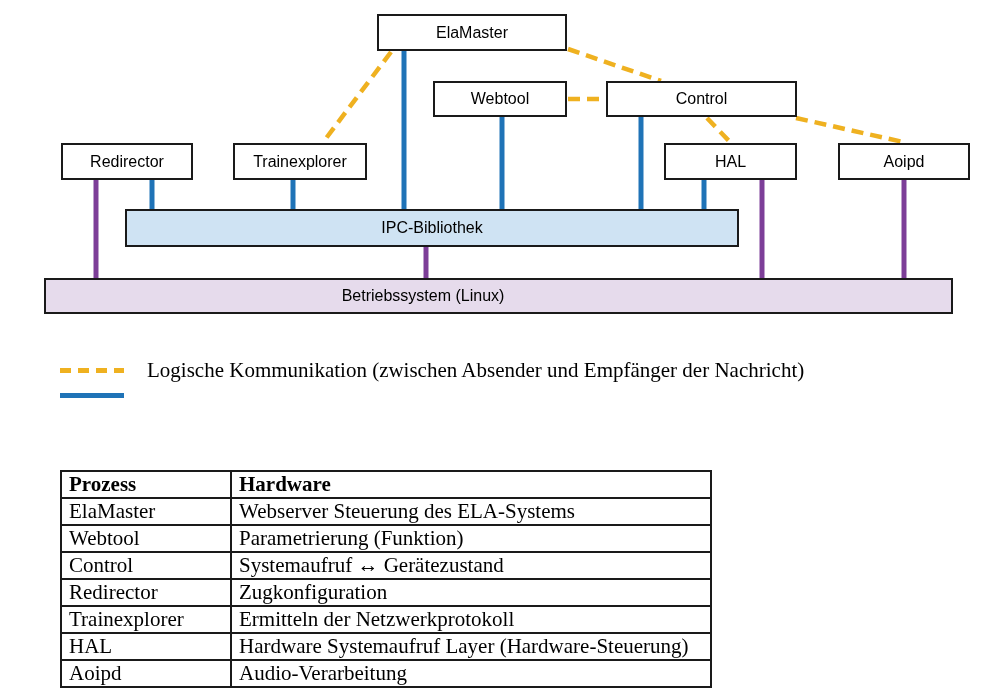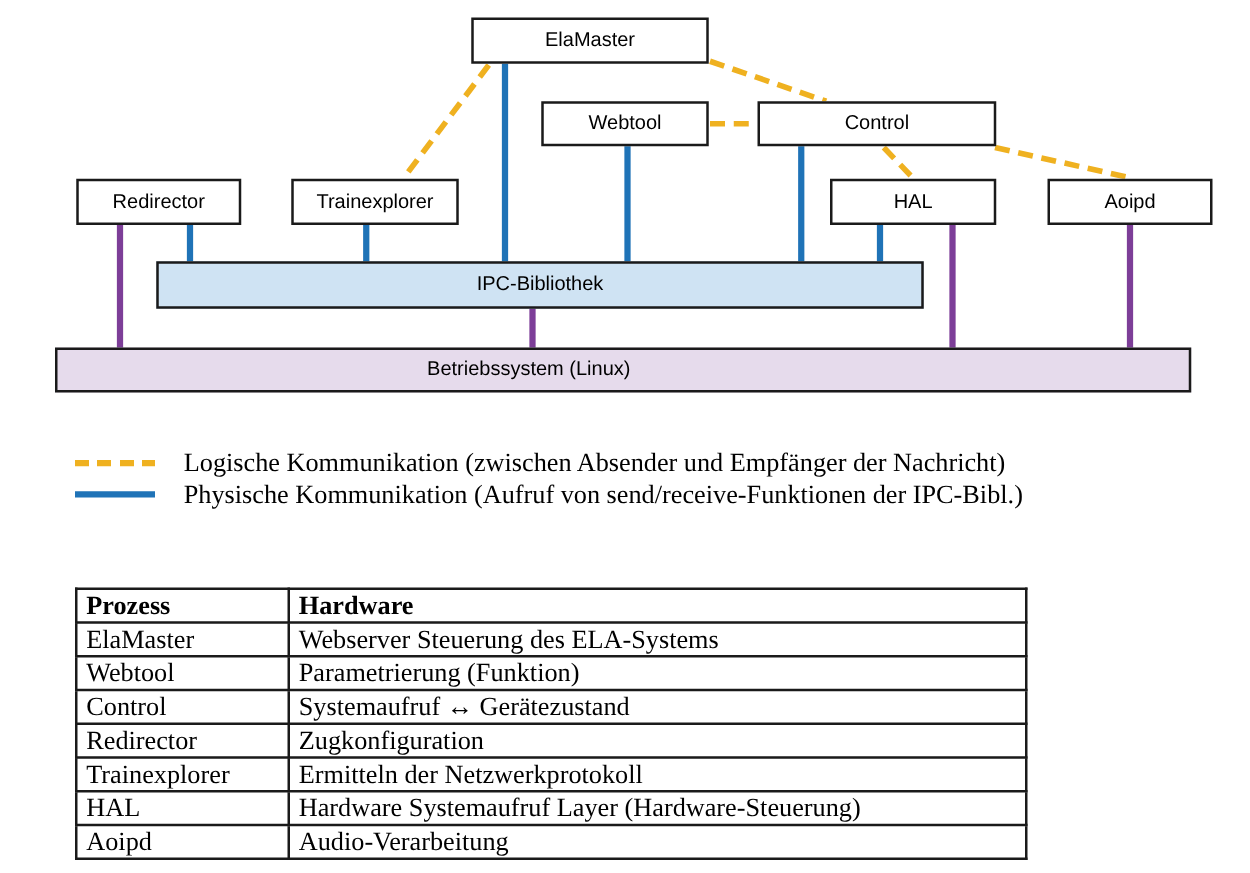--- a/index.html
+++ b/index.html
@@ -35,21 +35,21 @@
   #node-aoipd{left:838px;top:143px;width:132px;height:37px;}
   
   #legend{position:absolute;left:60px;top:358px;font-family:"Liberation Serif",serif;font-size:21px;}
   .legend-row{display:flex;align-items:center;height:25px;}
   .legend-swatch{width:64px;height:5px;margin-right:23px;flex:0 0 auto;}
   .swatch-logical{background:repeating-linear-gradient(90deg,var(--logical) 0 11px,transparent 11px 18px);}
   .swatch-physical{background:var(--physical);}
   .swatch-syscall{background:var(--syscall);}
   
   #proc-table{
-    position:absolute;left:60px;top:470px;width:762px;
+    position:absolute;left:60px;top:470px;width:652px;
     border-collapse:collapse;font-family:"Liberation Serif",serif;font-size:21px;
     table-layout:fixed;
   }
   #proc-table td,#proc-table th{
     border:2px solid #1a1a1a;height:23px;padding:0 2px 1px 7px;
     text-align:left;vertical-align:middle;font-weight:normal;
     white-space:nowrap;overflow:hidden;line-height:24px;
   }
   #proc-table th{font-weight:bold;}
   #proc-table .col-process{width:159px;}
@@ -109,21 +109,20 @@
     <span>Aoipd</span>
   </div>
 
   <div id="legend">
     <div class="legend-row">
       <span class="legend-swatch swatch-logical"></span>
       <span>Logische Kommunikation (zwischen Absender und Empfänger der Nachricht)</span>
     </div>
     <div class="legend-row">
       <span class="legend-swatch swatch-physical"></span>
-      <span>Physische Kommunikation (Aufruf von send/receive-Funktionen der IPC-Bibl.)</span>
     </div>
   </div>
 
   <table id="proc-table">
     <tbody>
         <tr>
       <th class="col-process">Prozess</th>
       <th>Hardware</th>
     </tr>
     <tr>

